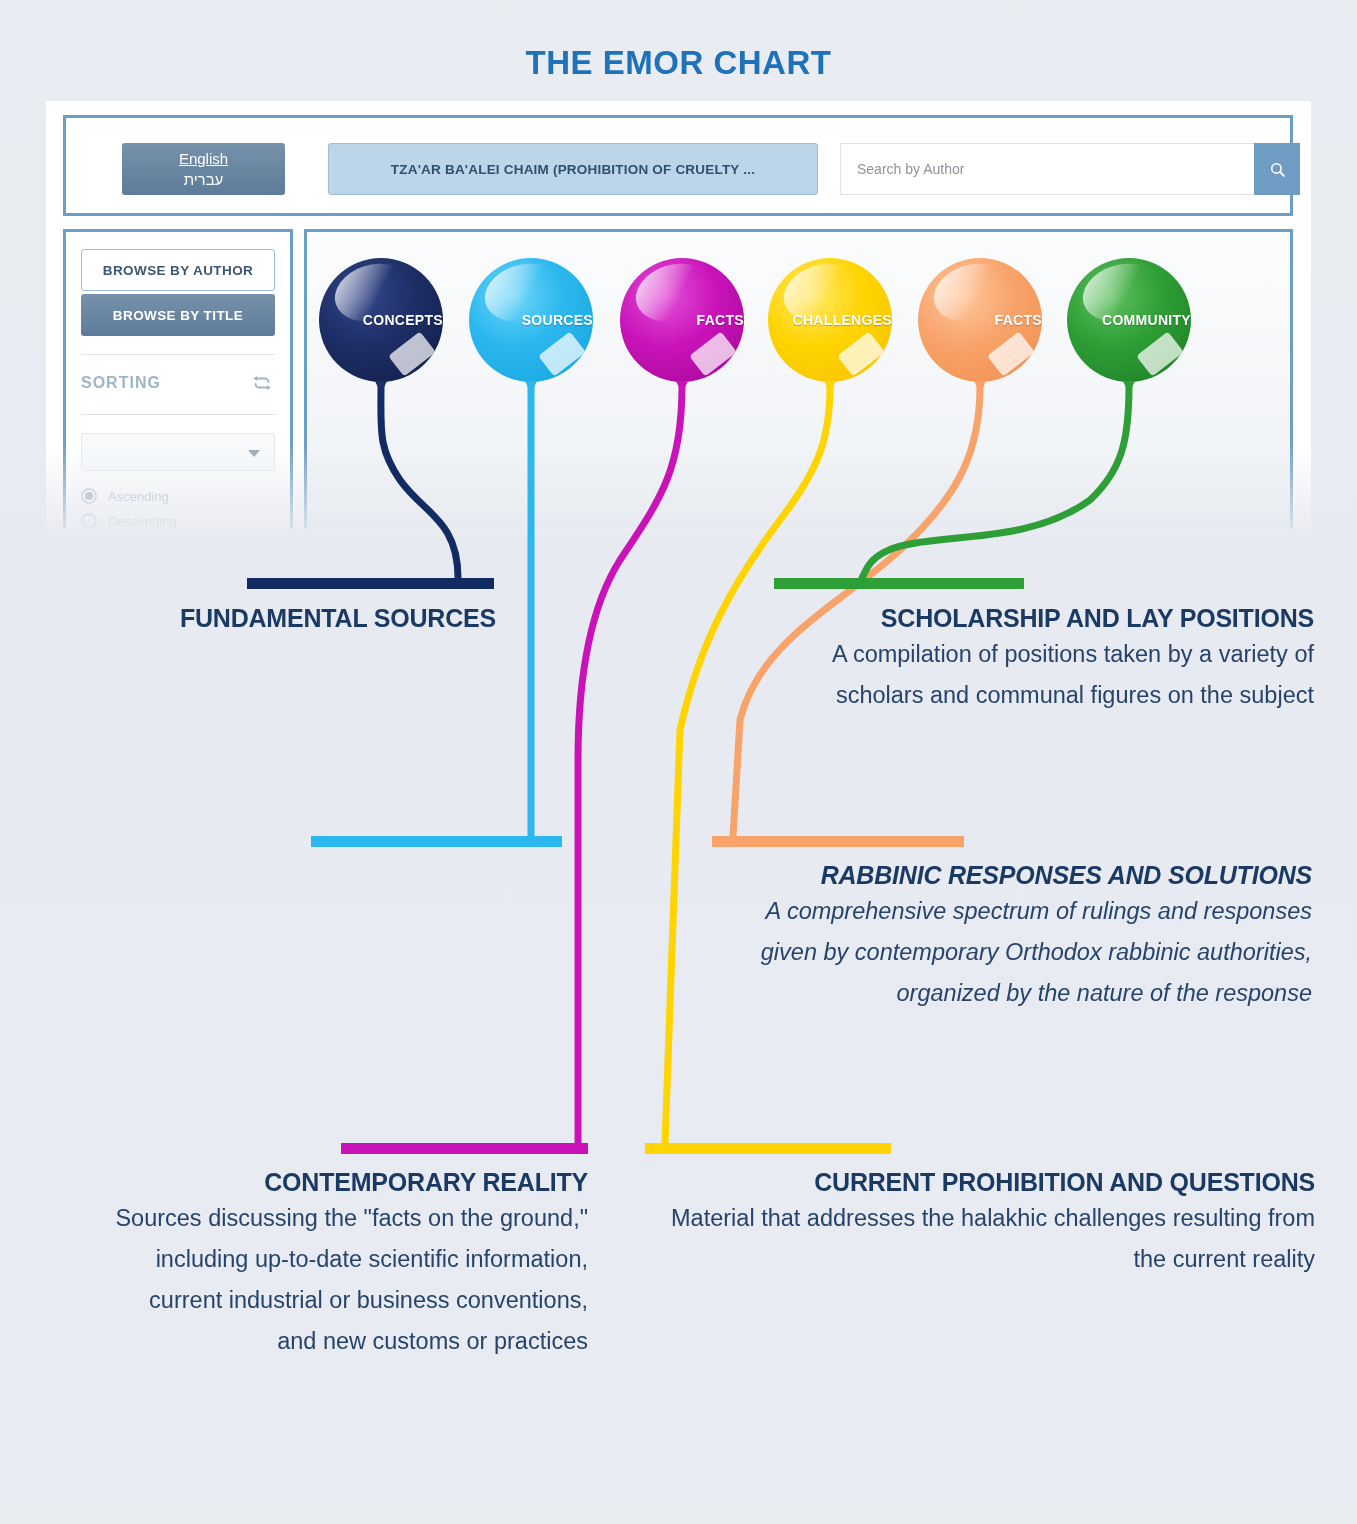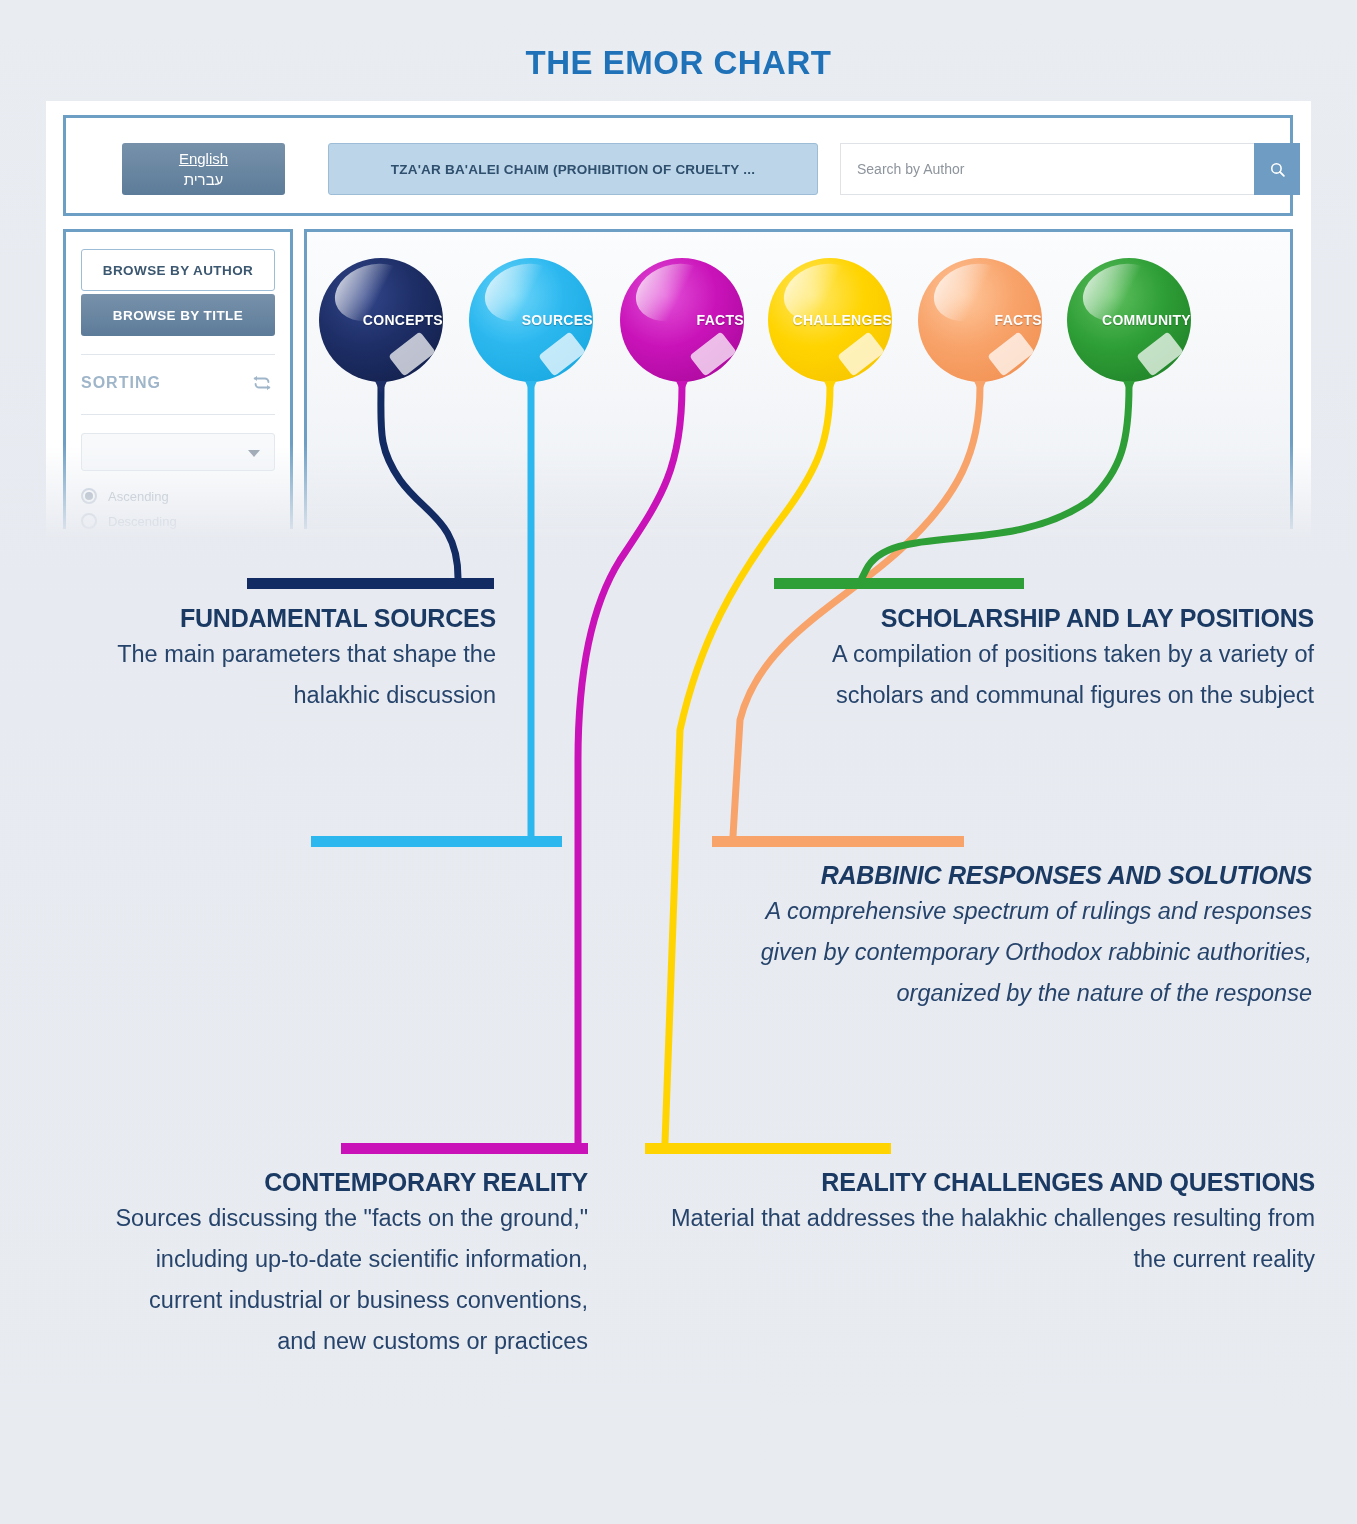--- a/index.html
+++ b/index.html
@@ -280,21 +280,20 @@
   <div class="balloon" style="left:1067px; top:258px; background:radial-gradient(circle at 36% 30%, #5fc05f 0%, #2e9e36 44%, #1c7a24 100%);">
     <span class="hl-top"></span>
     <span class="hl-br"></span>
     <span class="lbl">COMMUNITY</span>
   </div>
   <div class="knot" style="left:1123px; top:381px; background:#2e9e36;"></div>
 
   <div class="bar" style="left:247px; top:578px; width:247px; background:#132b63;"></div>
   <div class="section right-align" style="left:44px; top:603px; width:452px;">
     <h2>FUNDAMENTAL SOURCES</h2>
-    <p>The main parameters that shape the halakhic discussion</p>
   </div>
 
   <div class="bar" style="left:774px; top:578px; width:250px; background:#2e9e36;"></div>
   <div class="section left-align" style="left:774px; top:603px; width:540px;">
     <h2>SCHOLARSHIP AND LAY POSITIONS</h2>
     <p>A compilation of positions taken by a variety of scholars and communal figures on the subject</p>
   </div>
 
   <div class="bar" style="left:311px; top:836px; width:251px; background:#2cb8ef;"></div>
 
@@ -305,17 +304,17 @@
   </div>
 
   <div class="bar" style="left:341px; top:1143px; width:247px; background:#c913b9;"></div>
   <div class="section right-align" style="left:110px; top:1167px; width:478px;text-align:right;">
     <h2>CONTEMPORARY REALITY</h2>
     <p>Sources discussing the "facts on the ground," including up-to-date scientific information, current industrial or business conventions, and new customs or practices</p>
   </div>
 
   <div class="bar" style="left:645px; top:1143px; width:246px; background:#ffd400;"></div>
   <div class="section left-align" style="left:645px; top:1167px; width:670px;">
-    <h2>REALITY CHALLENGES AND QUESTIONS</h2>
+    <h2>CURRENT PROHIBITION AND QUESTIONS</h2>
     <p>Material that addresses the halakhic challenges resulting from the current reality</p>
   </div>
 
 </div>
 
 </body></html>

